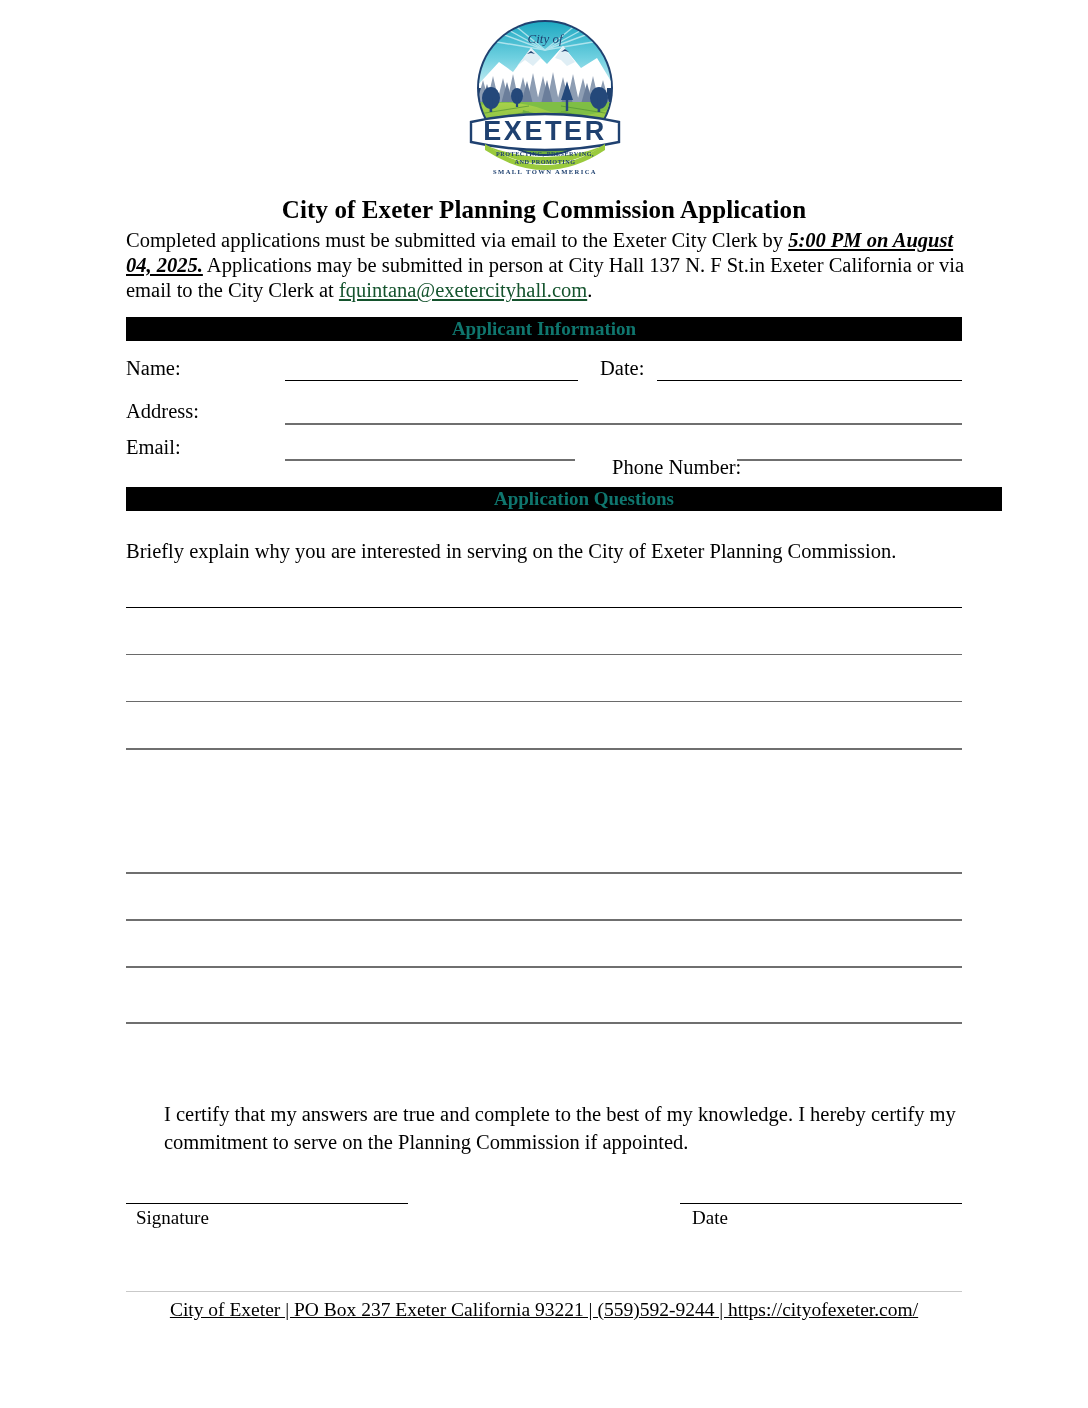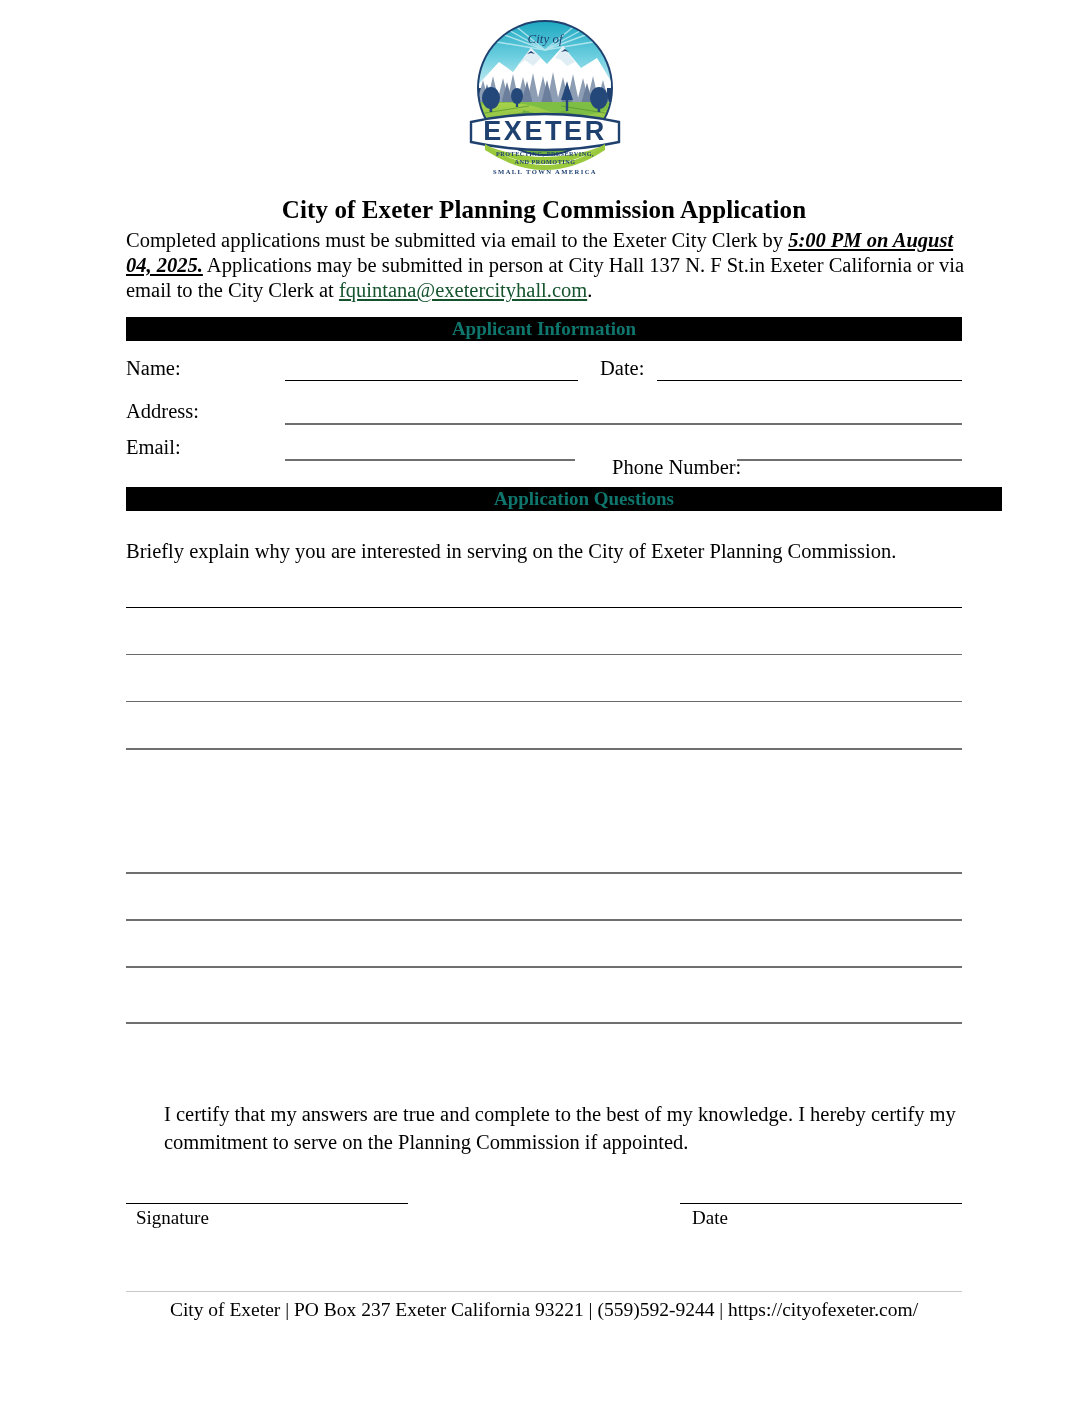--- a/index.html
+++ b/index.html
@@ -132,20 +132,21 @@
     border-top: 1.3px solid #c9c9c9;
   }
   .footer-text {
     position: absolute;
     left: 126px;
     top: 1298px;
     width: 836px;
     text-align: center;
     font-size: 19.5px;
     line-height: 24px;
+    text-decoration: underline;
   }
 </style>
 </head>
 <body>
 
 <div class="page">
 
   <div class="logo-wrap">
     <svg width="180" height="168" viewBox="0 0 180 168" xmlns="http://www.w3.org/2000/svg">
       <defs>

